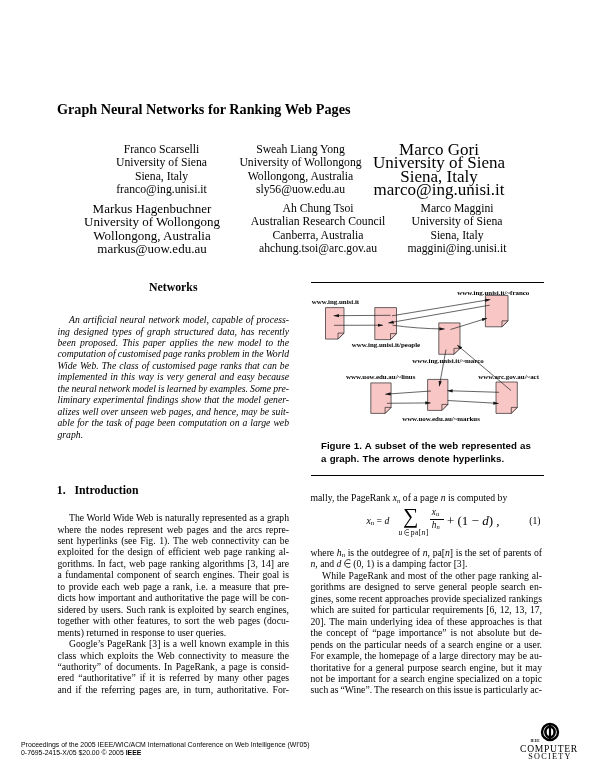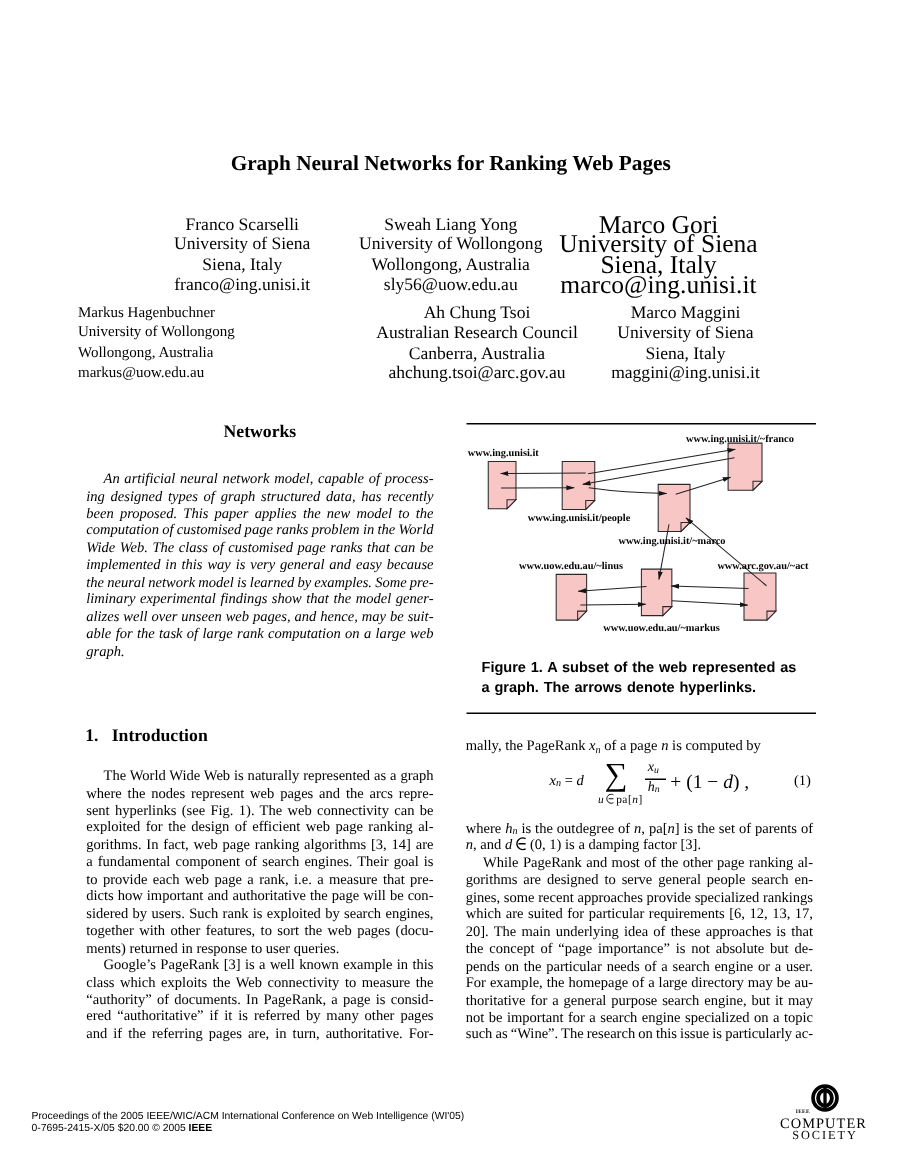--- a/index.html
+++ b/index.html
@@ -8,42 +8,42 @@
 .ln{text-align:justify;text-align-last:justify;}
 .ll{text-align:left;text-align-last:left;}
 .body{font-size:9.7px;line-height:11.45px;width:231.5px;}
 .ind{text-indent:11.5px;}
 .cap{font-family:"Liberation Sans",sans-serif;font-weight:bold;font-size:9.7px;line-height:13.8px;}
 i sub, .ms{font-style:italic;}
 sub{font-size:70%;vertical-align:baseline;position:relative;top:0.25em;line-height:0;}
 </style>
 </head>
 <body>
-<div class="abs" style="left:57px;top:102px;width:487px;text-align:center;font-size:14.2px;font-weight:bold;line-height:14.2px;">Graph Neural Networks for Ranking Web Pages</div>
+<div class="abs" style="left:57px;top:102px;width:487px;font-size:14.2px;font-weight:bold;line-height:14.2px;">Graph Neural Networks for Ranking Web Pages</div>
 
 <div class="abs" style="left:61.5px;top:142.5px;width:200px;text-align:center;font-size:11.7px;line-height:13.5px;">Franco Scarselli<br>University of Siena<br>Siena, Italy<br>franco@ing.unisi.it</div>
 <div class="abs" style="left:200.5px;top:142.5px;width:200px;text-align:center;font-size:11.7px;line-height:13.5px;">Sweah Liang Yong<br>University of Wollongong<br>Wollongong, Australia<br>sly56@uow.edu.au</div>
 <div class="abs" style="left:339px;top:142.5px;width:200px;text-align:center;font-size:17px;line-height:13.5px;">Marco Gori<br>University of Siena<br>Siena, Italy<br>marco@ing.unisi.it</div>
 
-<div class="abs" style="left:52px;top:201.9px;width:200px;text-align:left;font-size:10px;line-height:13.5px;">Markus Hagenbuchner<br>University of Wollongong<br>Wollongong, Australia<br>markus@uow.edu.au</div>
+<div class="abs" style="left:52px;top:201.9px;width:200px;text-align:center;font-size:13px;line-height:13.5px;">Markus Hagenbuchner<br>University of Wollongong<br>Wollongong, Australia<br>markus@uow.edu.au</div>
 <div class="abs" style="left:218px;top:201.9px;width:200px;text-align:center;font-size:11.7px;line-height:13.5px;">Ah Chung Tsoi<br>Australian Research Council<br>Canberra, Australia<br>ahchung.tsoi@arc.gov.au</div>
 <div class="abs" style="left:357px;top:201.9px;width:200px;text-align:center;font-size:11.7px;line-height:13.5px;">Marco Maggini<br>University of Siena<br>Siena, Italy<br>maggini@ing.unisi.it</div>
 
 <div class="abs" style="left:57.5px;top:282.3px;width:231.5px;text-align:center;font-size:11.8px;font-weight:bold;line-height:11.8px;">Networks</div>
 <div class="abs body" style="left:57.5px;top:314.1px;font-style:italic;">
 <div class="ln ind">An artificial neural network model, capable of process-</div>
 <div class="ln">ing designed types of graph structured data, has recently</div>
 <div class="ln">been proposed. This paper applies the new model to the</div>
 <div class="ln" style="word-spacing:-0.45px;">computation of customised page ranks problem in the World</div>
 <div class="ln">Wide Web. The class of customised page ranks that can be</div>
 <div class="ln">implemented in this way is very general and easy because</div>
 <div class="ln" style="word-spacing:-0.45px;">the neural network model is learned by examples. Some pre-</div>
 <div class="ln">liminary experimental findings show that the model gener-</div>
 <div class="ln">alizes well over unseen web pages, and hence, may be suit-</div>
-<div class="ln">able for the task of large rank computation on a large web</div>
+<div class="ln">able for the task of page been computation on a large web</div>
 <div class="ll">graph.</div>
 </div>
 
 <div class="abs" style="left:56.8px;top:485.2px;font-size:11.8px;font-weight:bold;line-height:11.5px;"><span>1.</span><span style="display:inline-block;width:8.8px;"></span><span>Introduction</span></div>
 
 <div class="abs body" style="left:57.5px;top:512.1px;">
 <div class="ln ind">The World Wide Web is naturally represented as a graph</div>
 <div class="ln">where the nodes represent web pages and the arcs repre-</div>
 <div class="ln">sent hyperlinks (see Fig. 1). The web connectivity can be</div>
 <div class="ln">exploited for the design of efficient web page ranking al-</div>

